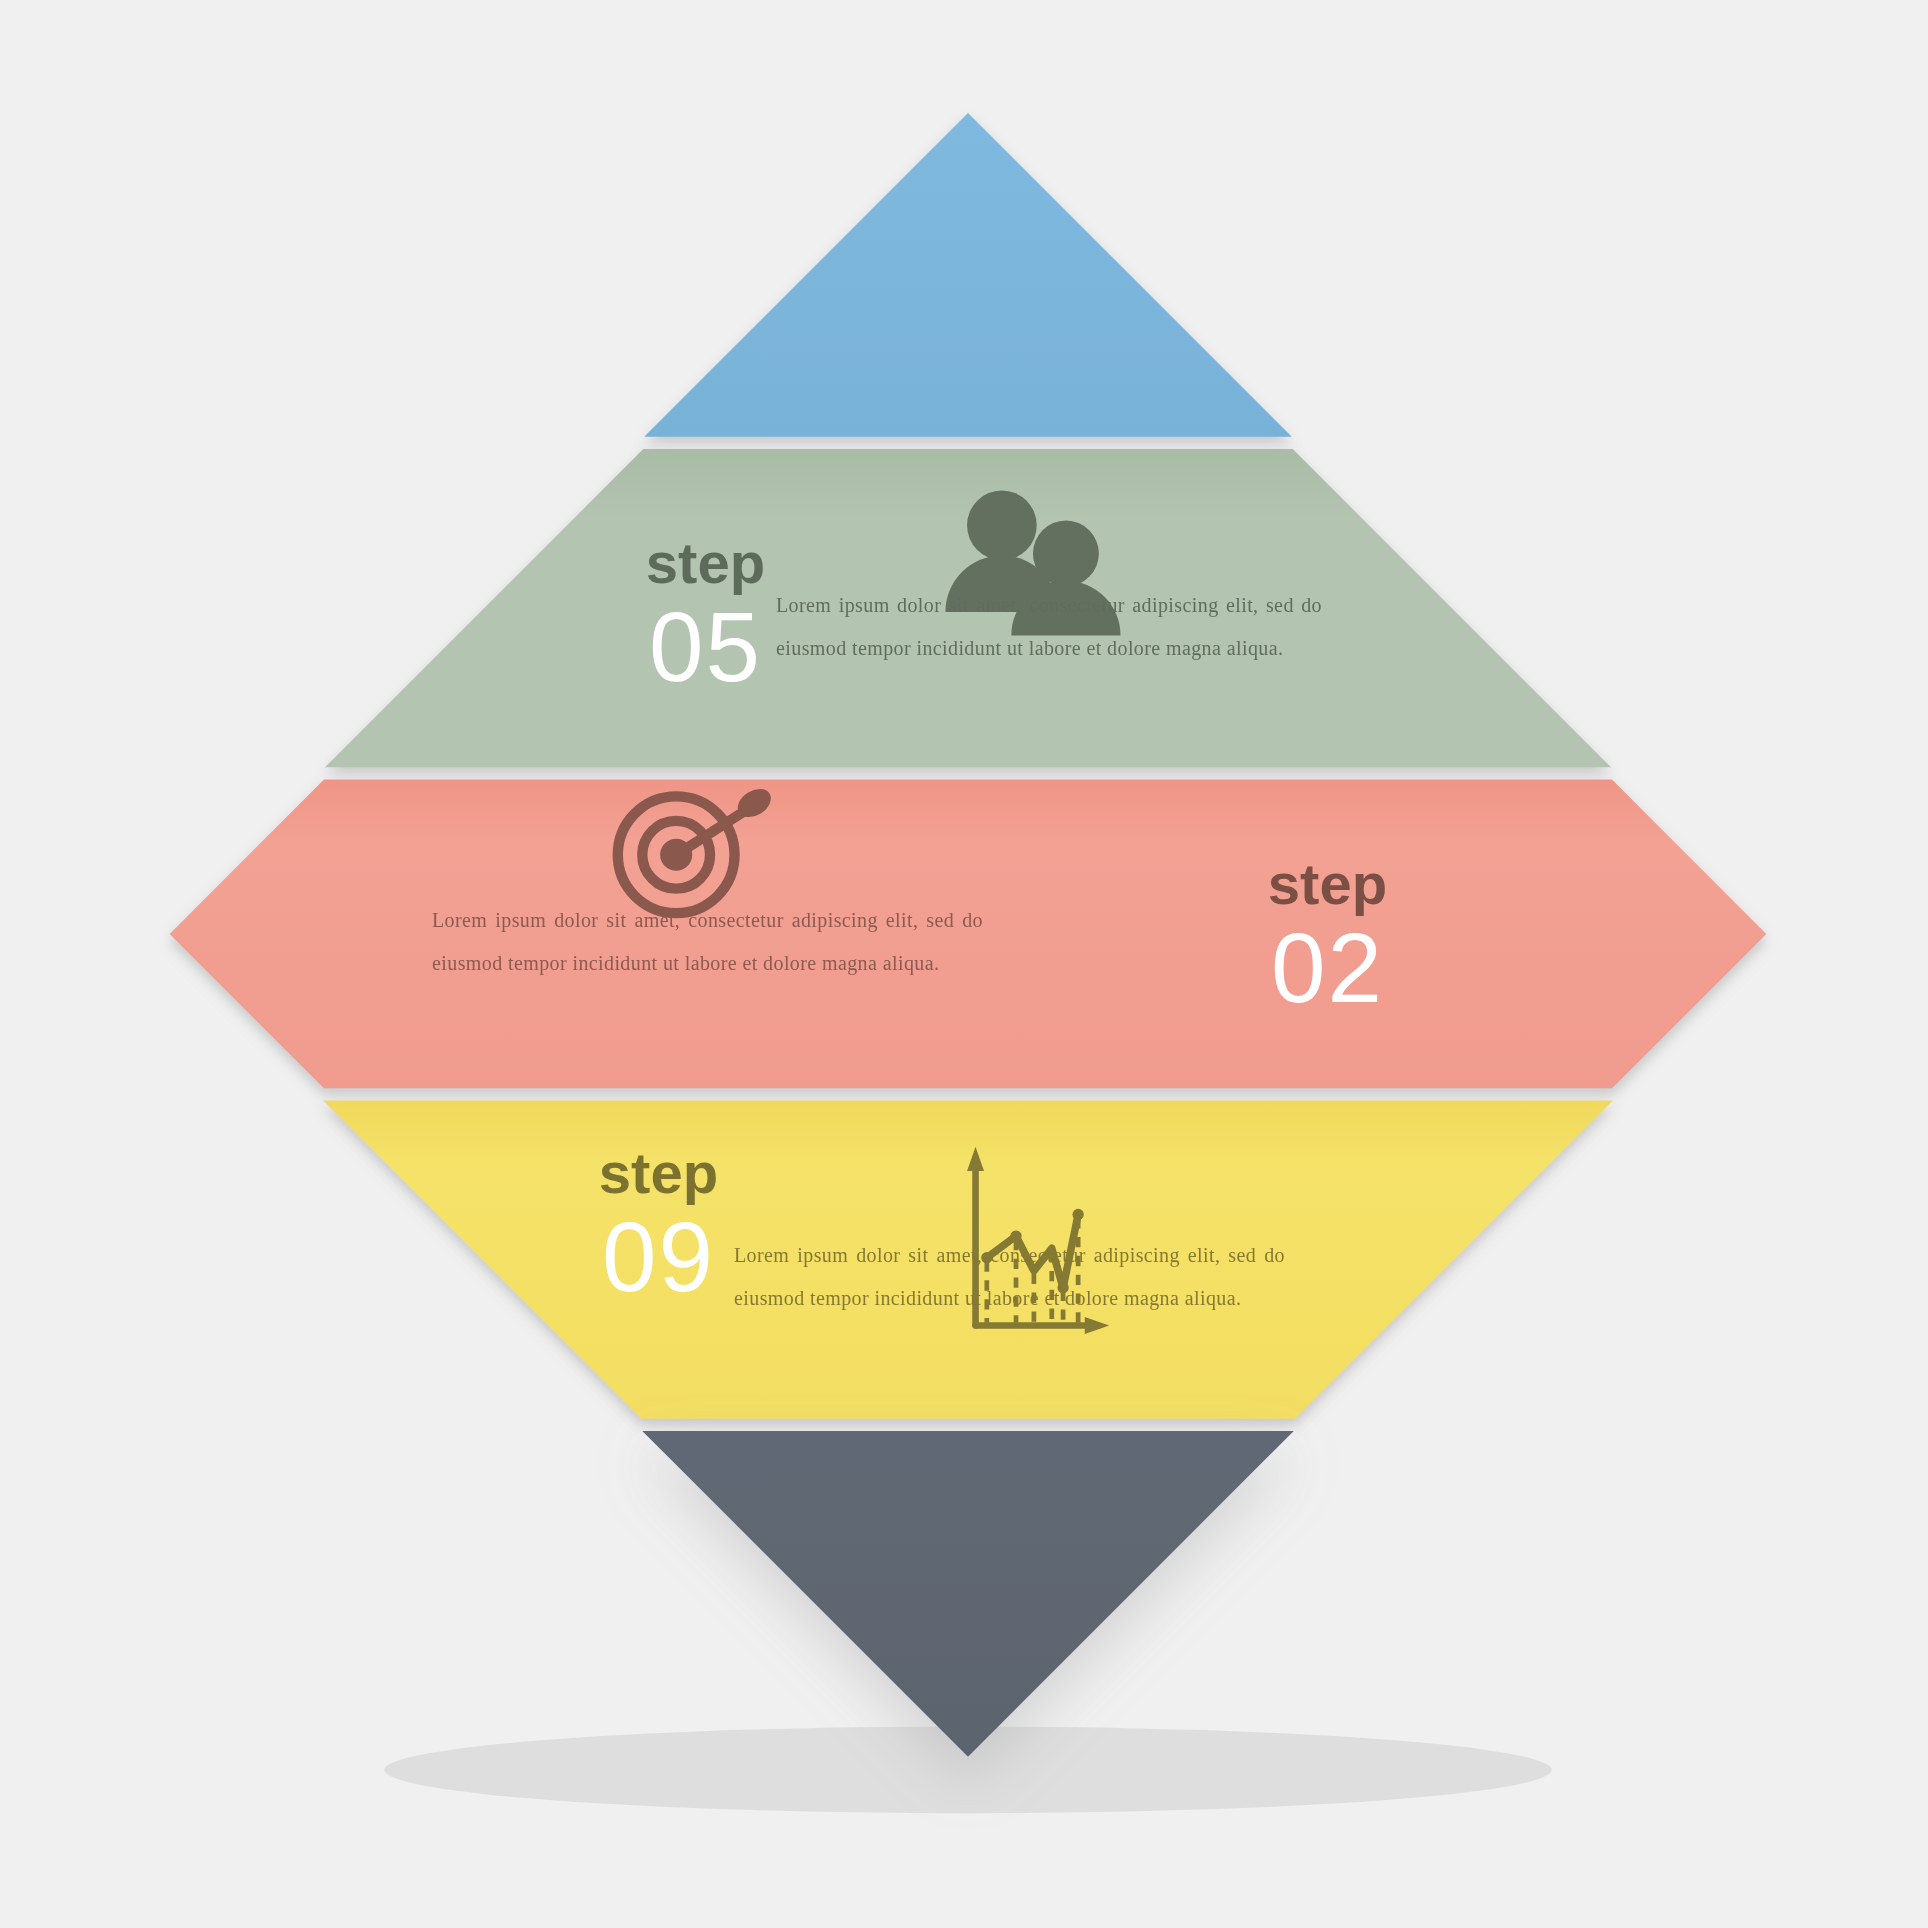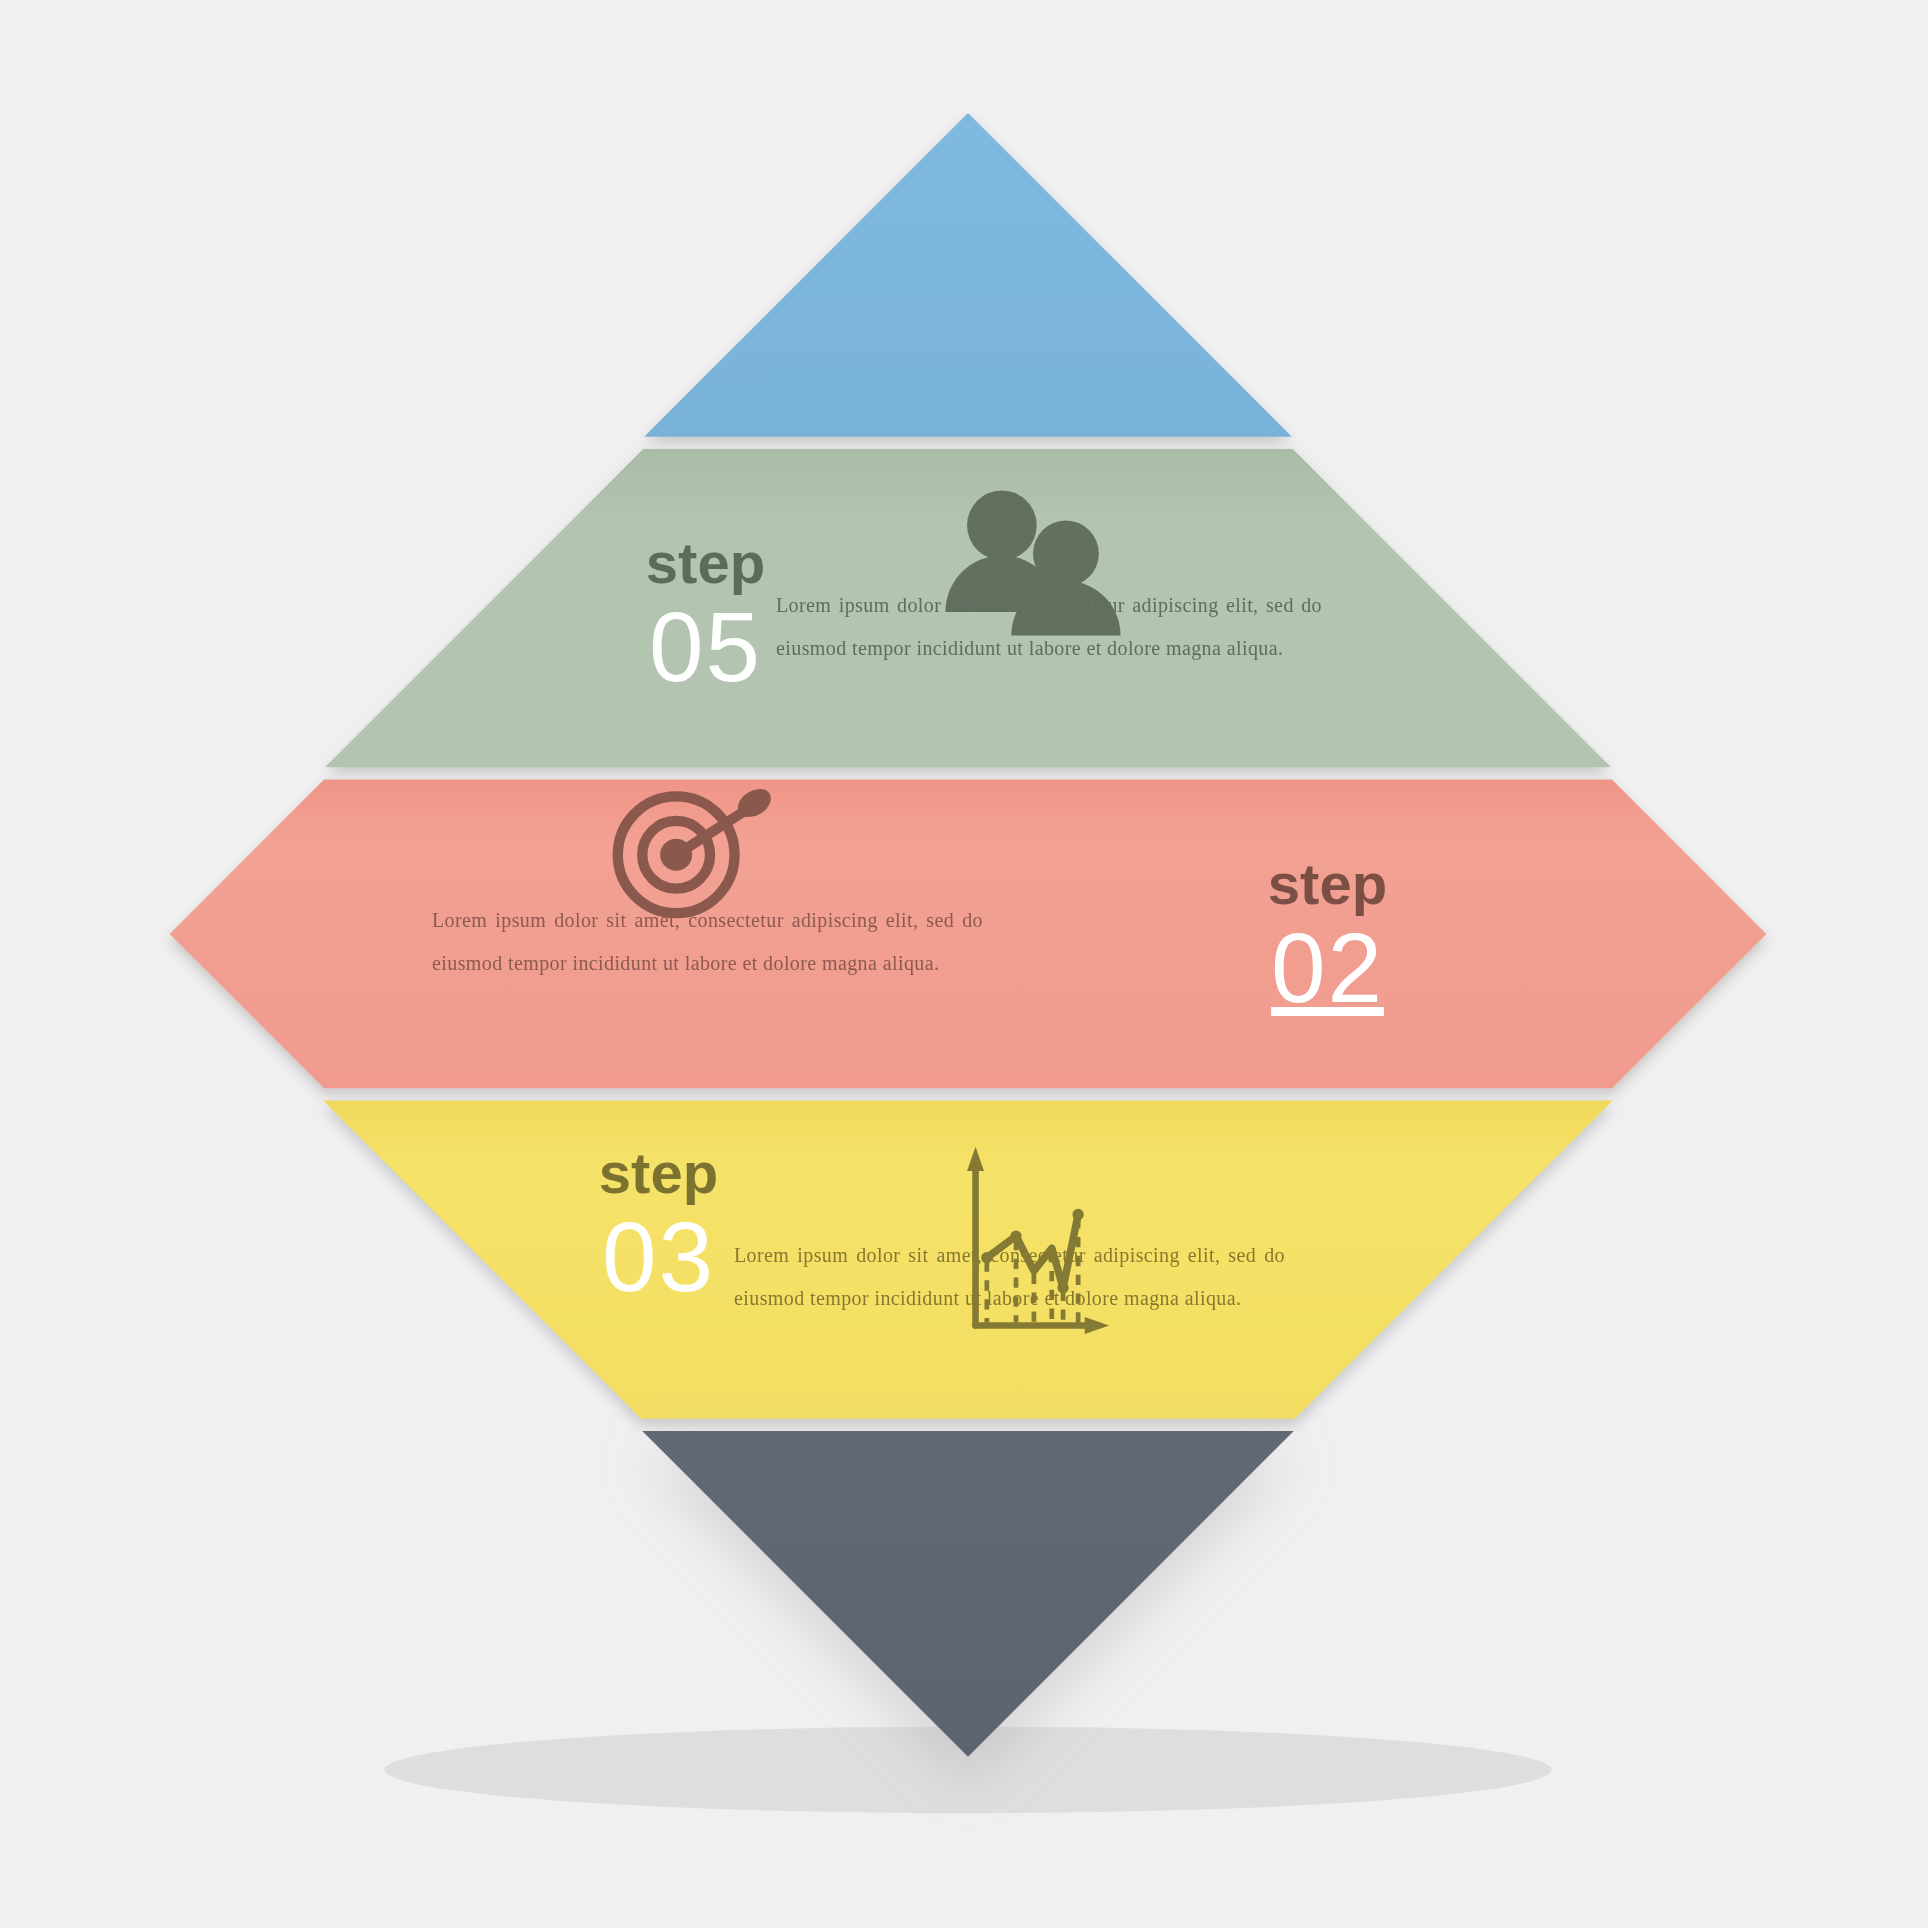--- a/index.html
+++ b/index.html
@@ -41,21 +41,21 @@
 
   
   #s1-label{left:593px;top:534px;width:217px;text-align:center;}
   #s1-label .step-word{color:#5d6b5b;}
   #s1-label .step-num{margin-top:5.6px;display:block;}
   #s1-body{left:772px;top:584px;width:546px;color:#5f6d5d;}
 
   
   #s2-label{left:1215px;top:855px;width:217px;text-align:center;}
   #s2-label .step-word{color:#7c4f45;}
-  #s2-label .step-num{margin-top:5.6px;display:block;text-decoration:underline;}
+  #s2-label .step-num{margin-top:5.6px;display:block;}
   #s2-body{left:428px;top:899px;width:551px;color:#8c5a50;}
 
   
   #s3-label{left:546px;top:1144px;width:217px;text-align:center;}
   #s3-label .step-word{color:#7c7230;}
   #s3-label .step-num{margin-top:5.6px;display:block;}
   #s3-body{left:730px;top:1234px;width:551px;color:#86792f;}
 </style>
 </head>
 <body>
@@ -168,18 +168,18 @@
   <div class="layer-text body-text" id="s1-body">Lorem ipsum dolor sit amet, consectetur adipiscing elit, sed do eiusmod tempor incididunt ut labore et dolore magna aliqua.</div>
 
   <div class="layer-text" id="s2-label">
     <span class="step-word">step</span>
     <span class="step-num">02</span>
   </div>
   <div class="layer-text body-text" id="s2-body">Lorem ipsum dolor sit amet, consectetur adipiscing elit, sed do eiusmod tempor incididunt ut labore et dolore magna aliqua.</div>
 
   <div class="layer-text" id="s3-label">
     <span class="step-word">step</span>
-    <span class="step-num">03</span>
+    <span class="step-num">09</span>
   </div>
   <div class="layer-text body-text" id="s3-body">Lorem ipsum dolor sit amet, consectetur adipiscing elit, sed do eiusmod tempor incididunt ut labore et dolore magna aliqua.</div>
 
 </div>
 
 
 </body></html>

